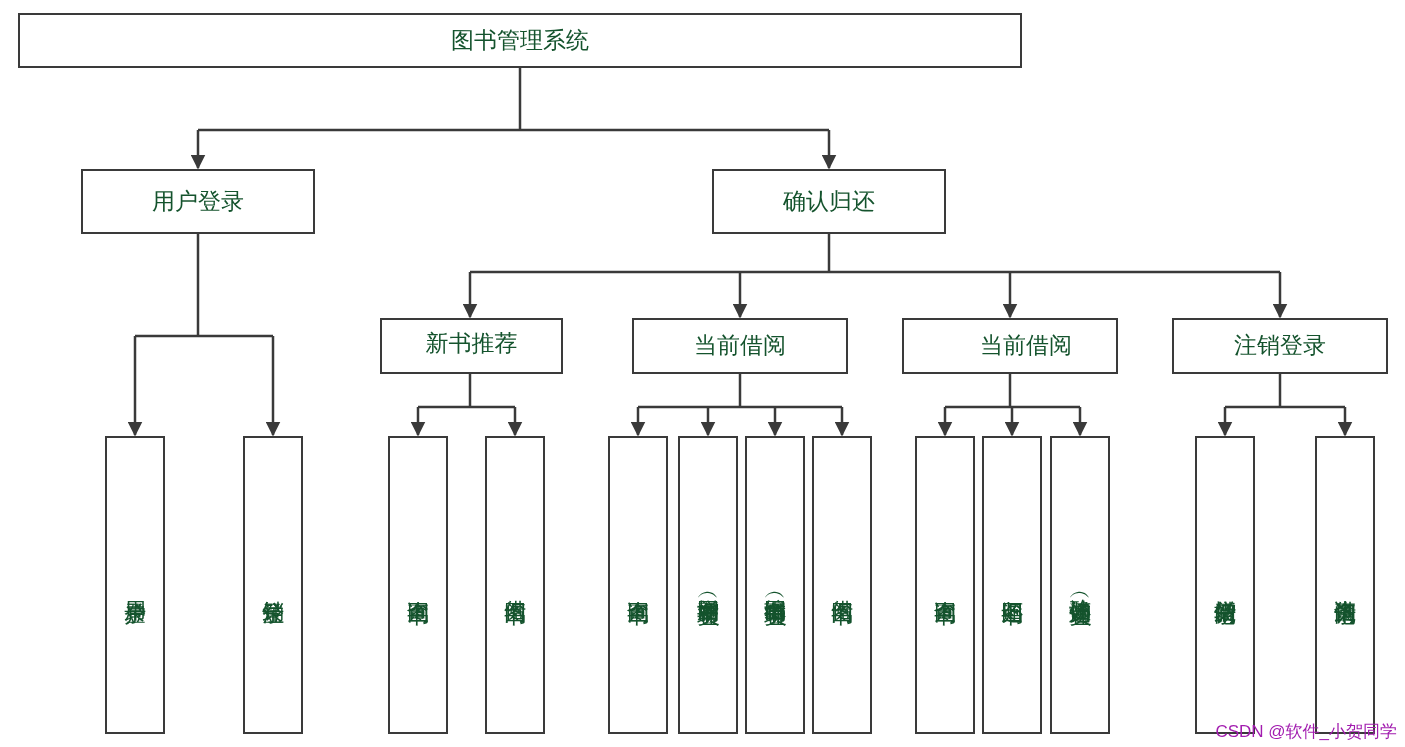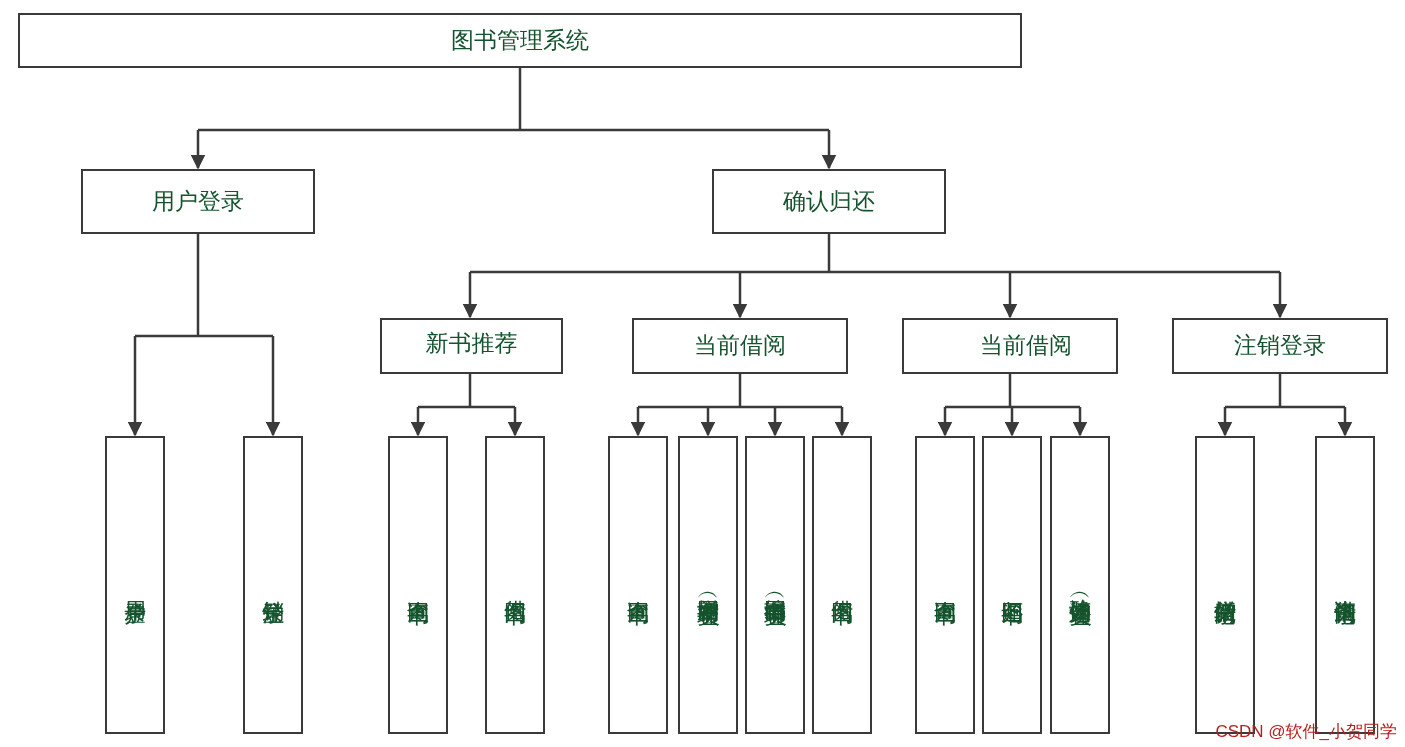--- a/index.html
+++ b/index.html
@@ -51,21 +51,21 @@
     font-size: 22px;
     writing-mode: vertical-rl;
     text-orientation: upright;
     letter-spacing: 1px;
   }
   .watermark {
     position: absolute;
     right: 8px;
     bottom: 4px;
     font-size: 17px;
-    color: #b91c1c;
+    color: #a21caf;
     white-space: nowrap;
     user-select: none;
   }
 </style>
 </head>
 <body>
 
 <div id="diagram-root">
 
   <svg class="edges" viewBox="0 0 1405 747" xmlns="http://www.w3.org/2000/svg">

